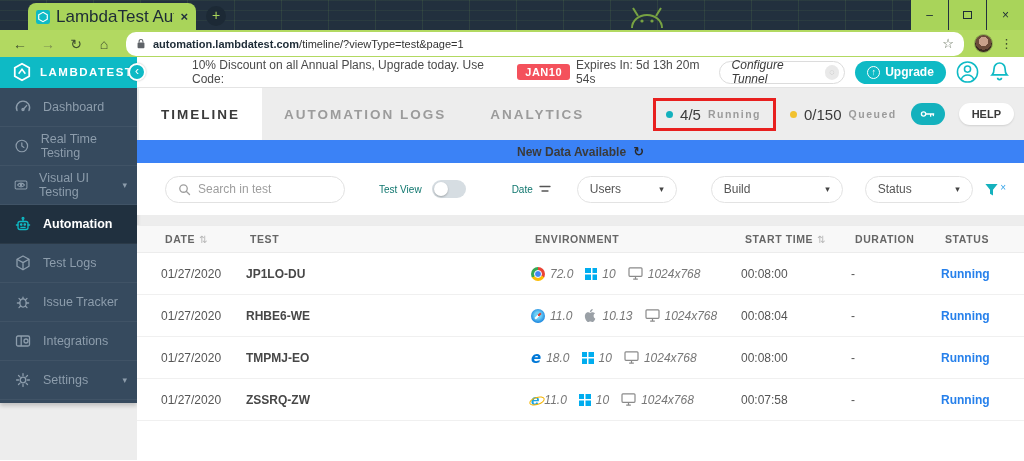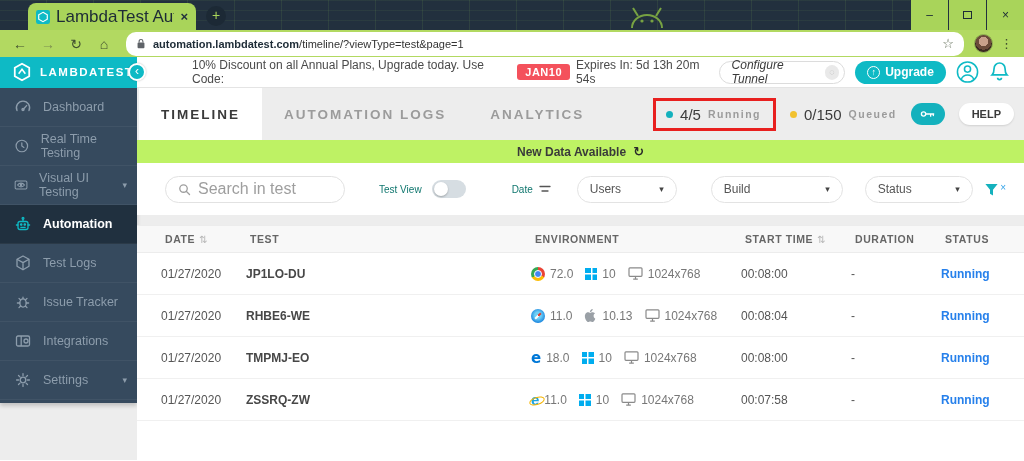--- a/index.html
+++ b/index.html
@@ -85,29 +85,29 @@
   .dot.queued { background:#f2c230; }
   .counter-value { font-size:15px; color:#3c3c3c; }
   .counter-label { font-size:10.5px; color:#9b9b9b; letter-spacing:1.5px; font-weight:bold; }
   .annotation-box { border:3px solid #e8201f; padding:5px 12px 5px 10px; display:flex; align-items:center; }
   .key-btn { width:34px; height:22px; border-radius:12px; background:#14b1bd; display:flex;
     align-items:center; justify-content:center; }
   .help-btn { background:#fff; border-radius:13px; padding:5px 13px; font-size:11px; font-weight:bold;
     color:#3a3a3a; box-shadow:0 1px 2px rgba(0,0,0,.12); }
 
   
-  .notice-bar { height:23px; background:#bef264; display:flex; align-items:center; justify-content:center;
+  .notice-bar { height:23px; background:#3b82f6; display:flex; align-items:center; justify-content:center;
     gap:7px; font-size:12px; font-weight:bold; color:#3a3a3a; }
   .refresh-glyph { color:#2a2a2a; font-size:13px; font-weight:bold; }
 
   
   .filter-row { height:52px; background:#fff; display:flex; align-items:center; }
   .search-pill { margin-left:28px; width:180px; height:27px; border:1px solid #e2e2e2; border-radius:14px;
     display:flex; align-items:center; gap:7px; padding:0 12px; }
-  .search-pill input { border:none; outline:none; font-size:16px; color:#ef4444; width:120px;
+  .search-pill input { border:none; outline:none; font-size:12px; color:#ef4444; width:120px;
     font-family:"Liberation Sans",sans-serif; }
   .search-pill input::placeholder { color:#9e9e9e; }
   .lbl { font-size:10px; color:#0f766e; }
   .toggle { margin-left:10px; width:34px; height:18px; border-radius:9px; background:#d6dde2; position:relative; }
   .toggle .knob { position:absolute; left:2px; top:2px; width:14px; height:14px; border-radius:50%;
     background:#fff; box-shadow:0 1px 2px rgba(0,0,0,.25); }
   .date-filter { margin-left:46px; display:flex; align-items:center; gap:6px; }
   .dropdown { height:27px; border:1px solid #e3e3e3; border-radius:14px; display:flex; align-items:center;
     justify-content:space-between; padding:0 12px; font-size:12px; color:#555; background:#fff; }
   .dd-users { width:100px; margin-left:26px; }
@@ -118,21 +118,21 @@
   .funnel-x { font-size:10px; color:#35a3e8; }
 
   
   .tbl-grid { display:grid; grid-template-columns:85px 285px 210px 110px 90px 1fr; align-items:center;
     padding-left:28px; }
   .tbl-header { height:28px; background:#f8f8f8; border-top:1px solid #ececec; border-bottom:1px solid #ececec;
     margin-top:10px; font-size:10.5px; font-weight:bold; color:#666; letter-spacing:.6px; }
   .sort-glyph { font-size:10px; color:#b5b5b5; margin-left:4px; font-weight:normal; }
   .tbl-row { height:42px; background:#fff; border-bottom:1px solid #f0f0f0; font-size:12px; color:#555;padding-left:24px; }
   .cell-test { font-weight:bold; color:#474747; }
-  .env-cell { display:flex; align-items:center; gap:5px; }
+  .env-cell { display:flex; align-items:center; gap:5px;font-style:italic; }
   .env-ver { color:#777; margin-right:7px; }
   .status-link { color:#2680eb; font-weight:bold; cursor:pointer; }
 
   
   .ic-chrome { position:relative; width:14px; height:14px; border-radius:50%;
     background:conic-gradient(#ea4335 0 33%, #fbbc05 33% 66%, #34a853 66% 100%); }
   .ic-chrome::after { content:''; position:absolute; inset:3px; border-radius:50%;
     background:#4285f4; border:1.5px solid #fff; }
   .ic-safari { position:relative; width:14px; height:14px; border-radius:50%;
     background:radial-gradient(circle at 50% 45%, #6fd0f6 0 30%, #1f8ae0 70%); }

